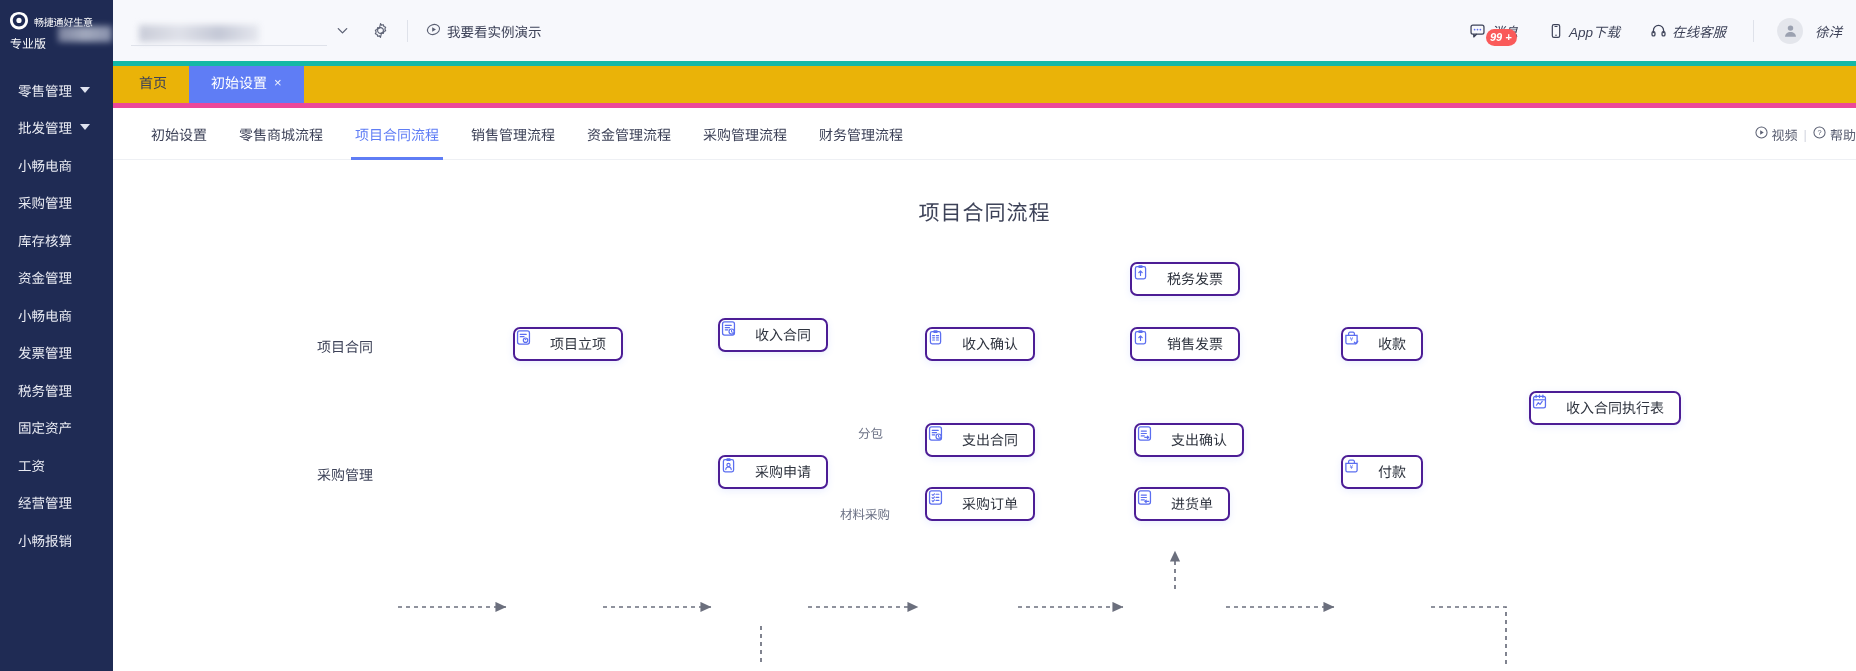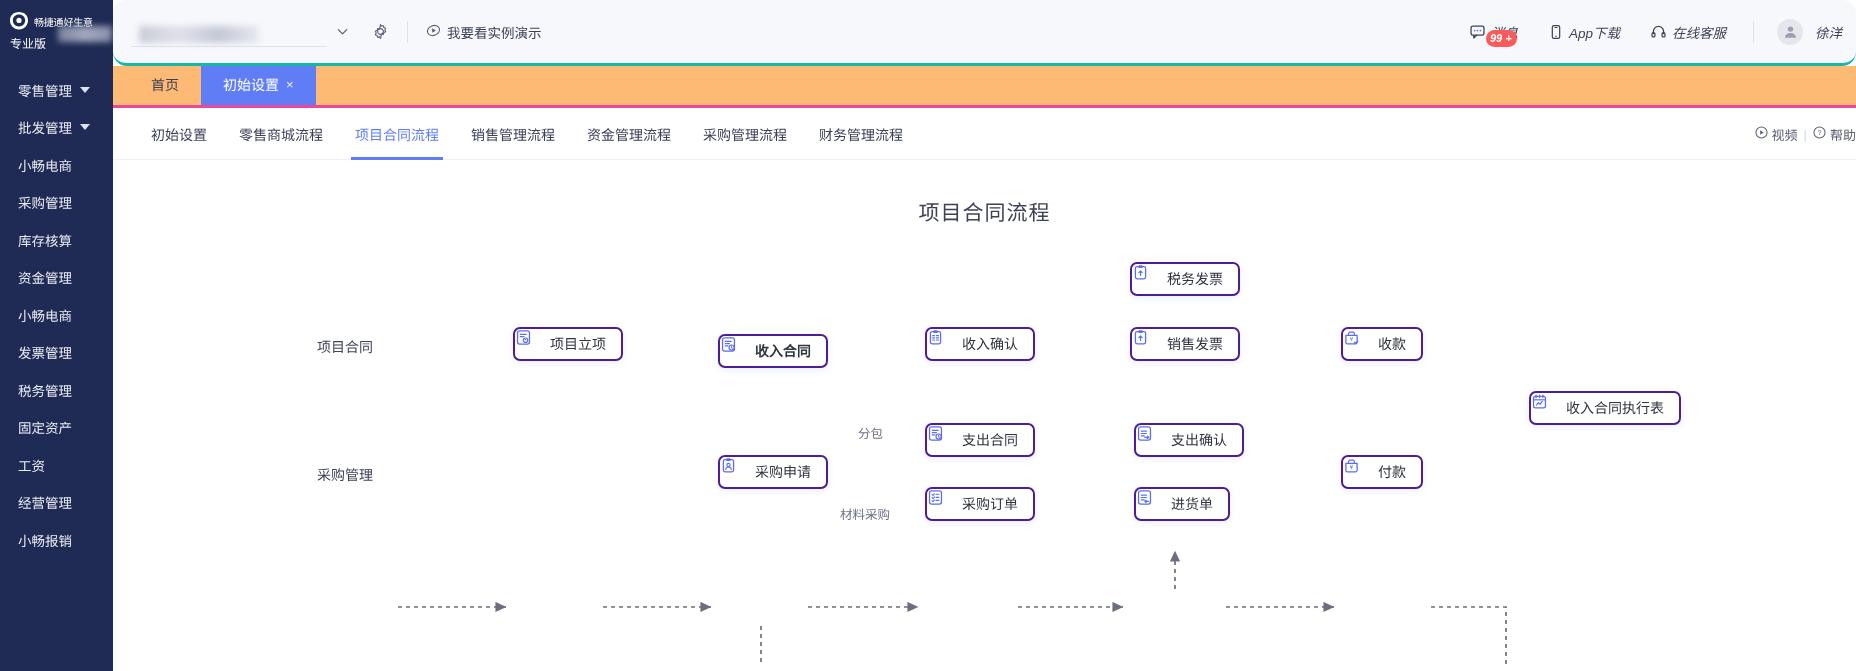--- a/index.html
+++ b/index.html
@@ -47,21 +47,21 @@
     border-right: 5px solid transparent; border-top: 6px solid #dfe3f0;
     margin-left: 2px;
   }
 
   
   .right { flex: 1; display: flex; flex-direction: column; min-width: 0; }
 
   
   .header {
     height: 66px; background: #f7f8fc; display: flex; align-items: center;
-    padding: 0 14px 0 18px; border-bottom: 3px solid #14b8a6; position: relative; border-radius: 14px;
+    padding: 0 14px 0 18px; border-bottom: 5px solid #14b8a6; position: relative;
   }
   .company-box {
     width: 196px; height: 30px; position: relative; display: flex; align-items: flex-end;
   }
   .company-blur {
     width: 120px; height: 17px; margin-left: 8px; margin-bottom: 4px;
     background: linear-gradient(90deg,#c9ccd8,#dfe1e9,#c4c8d6,#e6e8ef);
     filter: blur(3.2px);
   }
   .company-underline {
@@ -92,22 +92,22 @@
     white-space: nowrap;
   }
   .avatar {
     width: 26px; height: 26px; border-radius: 50%; background: #e4e6ec;
     display: flex; align-items: center; justify-content: center; flex: 0 0 26px;
   }
   .user-name { font-size: 13.5px; color: #3d4258; margin-left: 7px; white-space: nowrap; }
 
   
   .tabbar {
-    height: 42px; background: #fdba74; display: flex; align-items: flex-end;
-    padding-left: 16px; border-bottom: 3px solid #ec4899;
+    height: 42px; background: #eab308; display: flex; align-items: flex-end;
+    padding-left: 4px; border-bottom: 5px solid #ec4899;
   }
   .ptab {
     height: 42px; display: flex; align-items: center; gap: 7px;
     padding: 0 22px; font-size: 14px; color: #3d4258; cursor: pointer;
     white-space: nowrap;
   }
   .ptab.active { background: #5f7df5; color: #ffffff; }
   .ptab-close { font-size: 13px; opacity: .9; cursor: pointer; }
 
   
@@ -417,21 +417,21 @@
               <span class="nicon">
                 <svg width="17" height="17" viewBox="0 0 20 20">
                   <rect x="3" y="2.2" width="14" height="15.6" rx="2.4" fill="none" stroke="#5b6ef0" stroke-width="1.5"></rect>
                   <path d="M6.2 6.4h7M6.2 9h4.4" stroke="#5b6ef0" stroke-width="1.4" stroke-linecap="round"></path>
                   <circle cx="12.4" cy="13.2" r="2.6" fill="none" stroke="#5b6ef0" stroke-width="1.4"></circle>
                   <circle cx="12.4" cy="12.3" r="0.9" fill="#5b6ef0"></circle>
                 </svg>
               </span>
               <span class="nlabel">项目立项</span>
             </div>
-            <div class="node" style="left: 605px; top: 90px; font-weight: bold;">
+            <div class="node" style="left: 605px; top: 74px;">
               <span class="nicon">
                 <svg width="17" height="17" viewBox="0 0 20 20">
                   <rect x="3" y="2.2" width="14" height="15.6" rx="2.4" fill="none" stroke="#5b6ef0" stroke-width="1.5"></rect>
                   <path d="M6.2 6.4h7M6.2 9h5M6.2 11.6h3" stroke="#5b6ef0" stroke-width="1.4" stroke-linecap="round"></path>
                   <circle cx="13.6" cy="13.6" r="3" fill="#fff" stroke="#5b6ef0" stroke-width="1.4"></circle>
                   <path d="M13.6 12.2v1.6l1 .7" stroke="#5b6ef0" stroke-width="1.2" stroke-linecap="round" fill="none"></path>
                 </svg>
               </span>
               <span class="nlabel">收入合同</span>
             </div>

